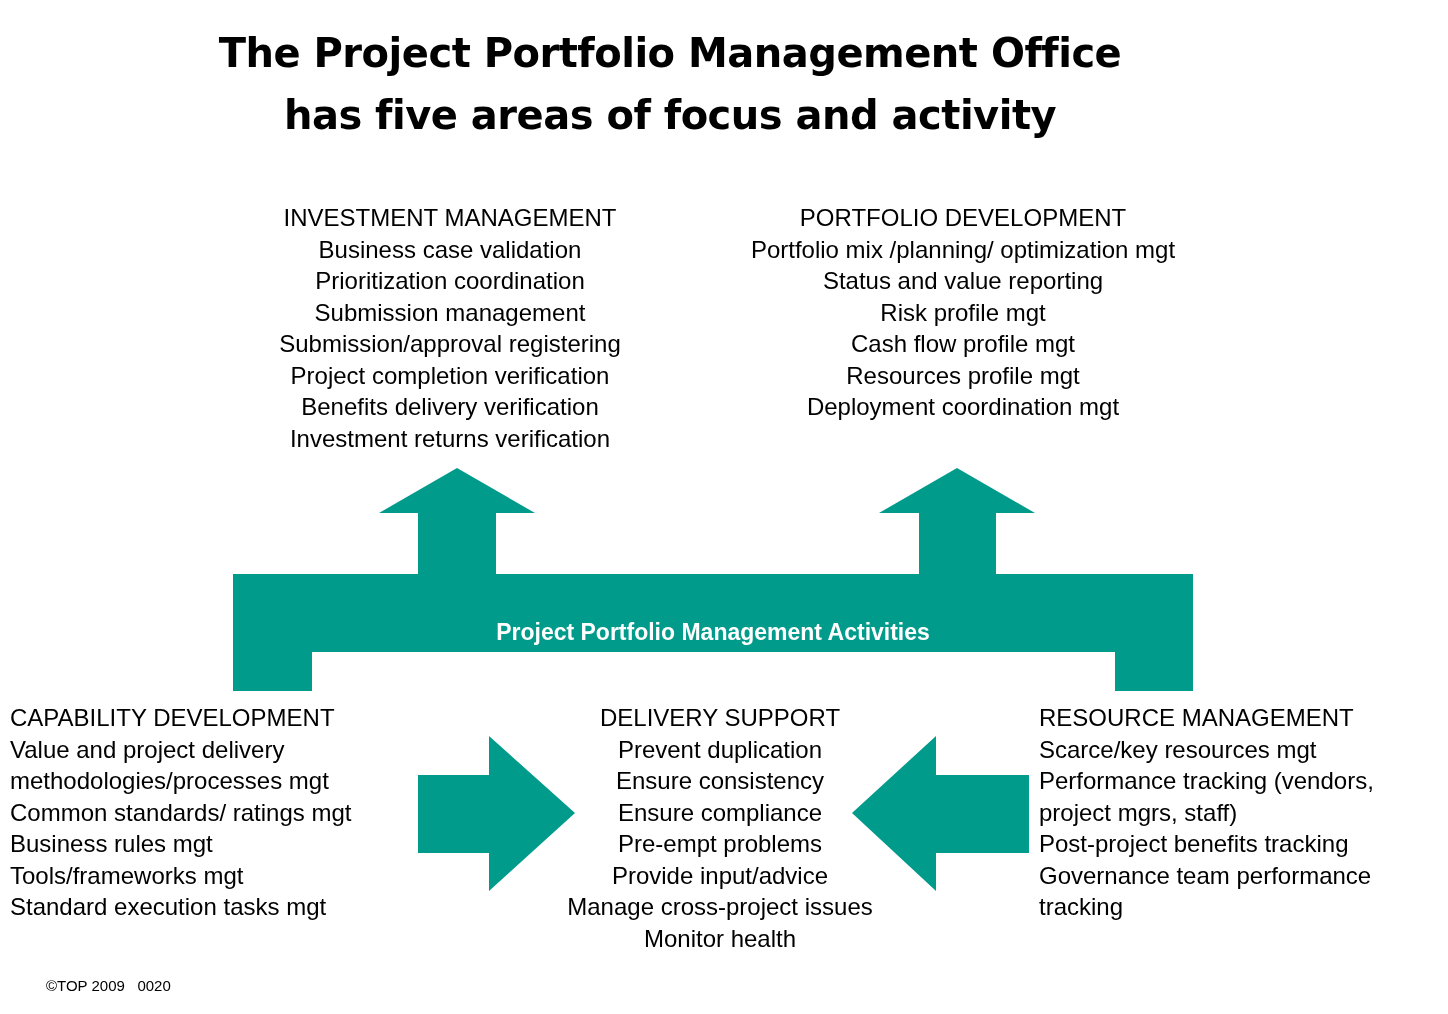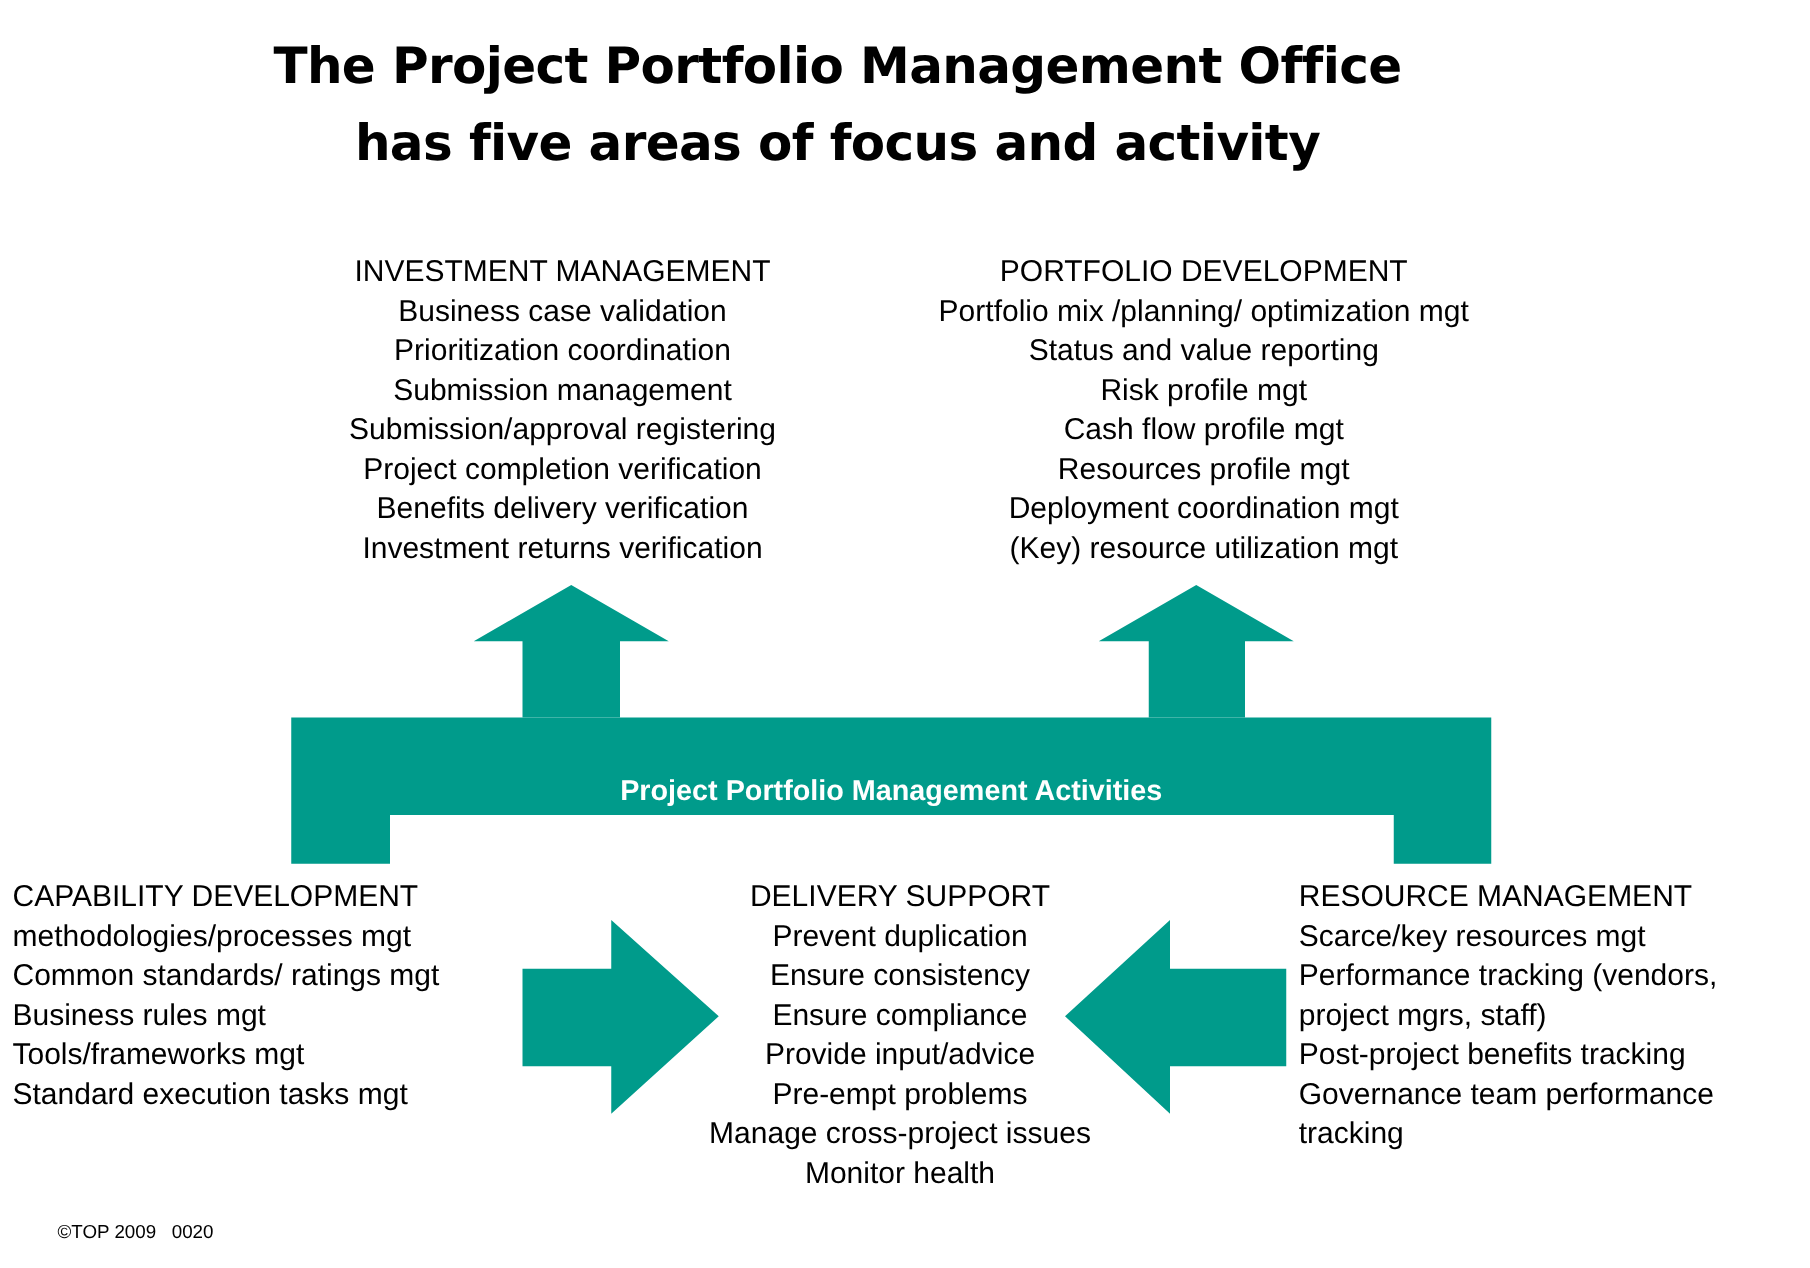--- a/index.html
+++ b/index.html
@@ -50,39 +50,39 @@
 </div>
 
 <div class="block center" style="left:713px; top:202px; width:500px;">
   <div class="head">PORTFOLIO DEVELOPMENT</div>
   <div>Portfolio mix /planning/ optimization mgt</div>
   <div>Status and value reporting</div>
   <div>Risk profile mgt</div>
   <div>Cash flow profile mgt</div>
   <div>Resources profile mgt</div>
   <div>Deployment coordination mgt</div>
-  <div>(Key) resource utilization mgt</div>
 </div>
 
 <div class="block right" style="left:10px; top:702px; width:392px;">
   <div class="head">CAPABILITY DEVELOPMENT</div>
+  <div>Value and project delivery</div>
   <div>methodologies/processes mgt</div>
   <div>Common standards/ ratings mgt</div>
   <div>Business rules mgt</div>
   <div>Tools/frameworks mgt</div>
   <div>Standard execution tasks mgt</div>
 </div>
 
 <div class="block center" style="left:540px; top:702px; width:360px;">
   <div class="head">DELIVERY SUPPORT</div>
   <div>Prevent duplication</div>
   <div>Ensure consistency</div>
   <div>Ensure compliance</div>
+  <div>Pre-empt problems</div>
   <div>Provide input/advice</div>
-  <div>Pre-empt problems</div>
   <div>Manage cross-project issues</div>
   <div>Monitor health</div>
 </div>
 
 <div class="block left" style="left:1039px; top:702px; width:400px;">
   <div class="head">RESOURCE MANAGEMENT</div>
   <div>Scarce/key resources mgt</div>
   <div>Performance tracking (vendors,</div>
   <div>project mgrs, staff)</div>
   <div>Post-project benefits tracking</div>

